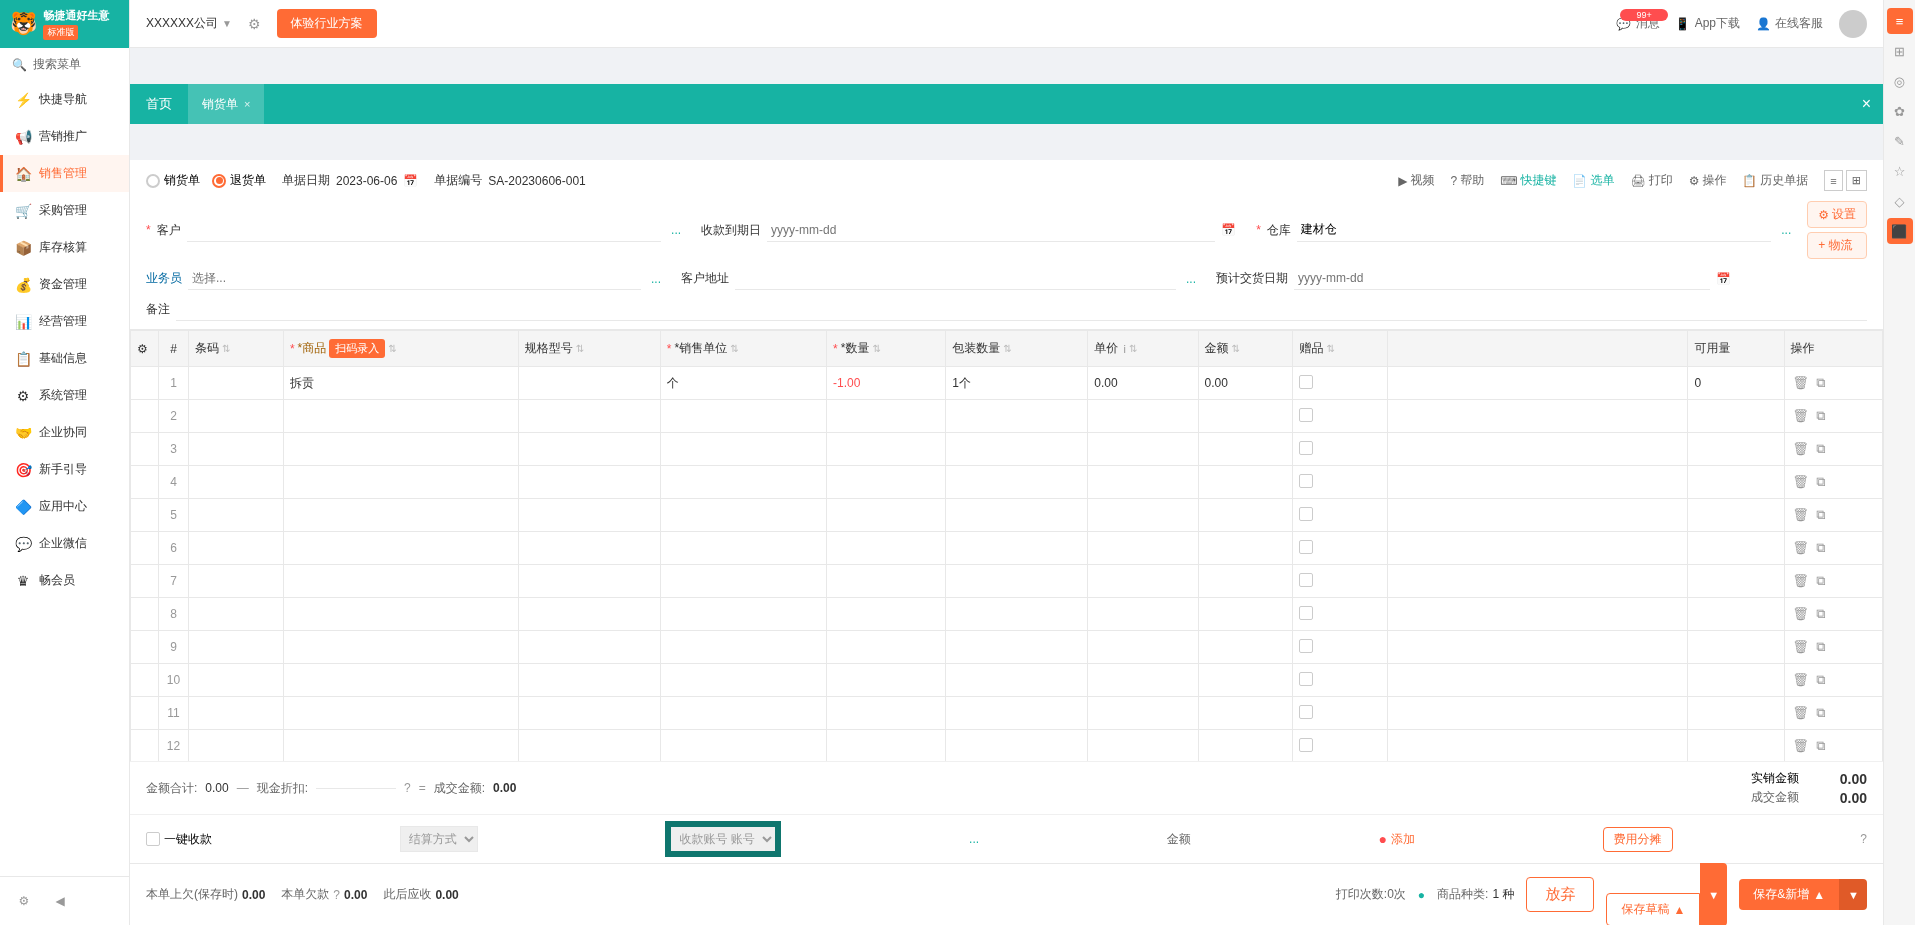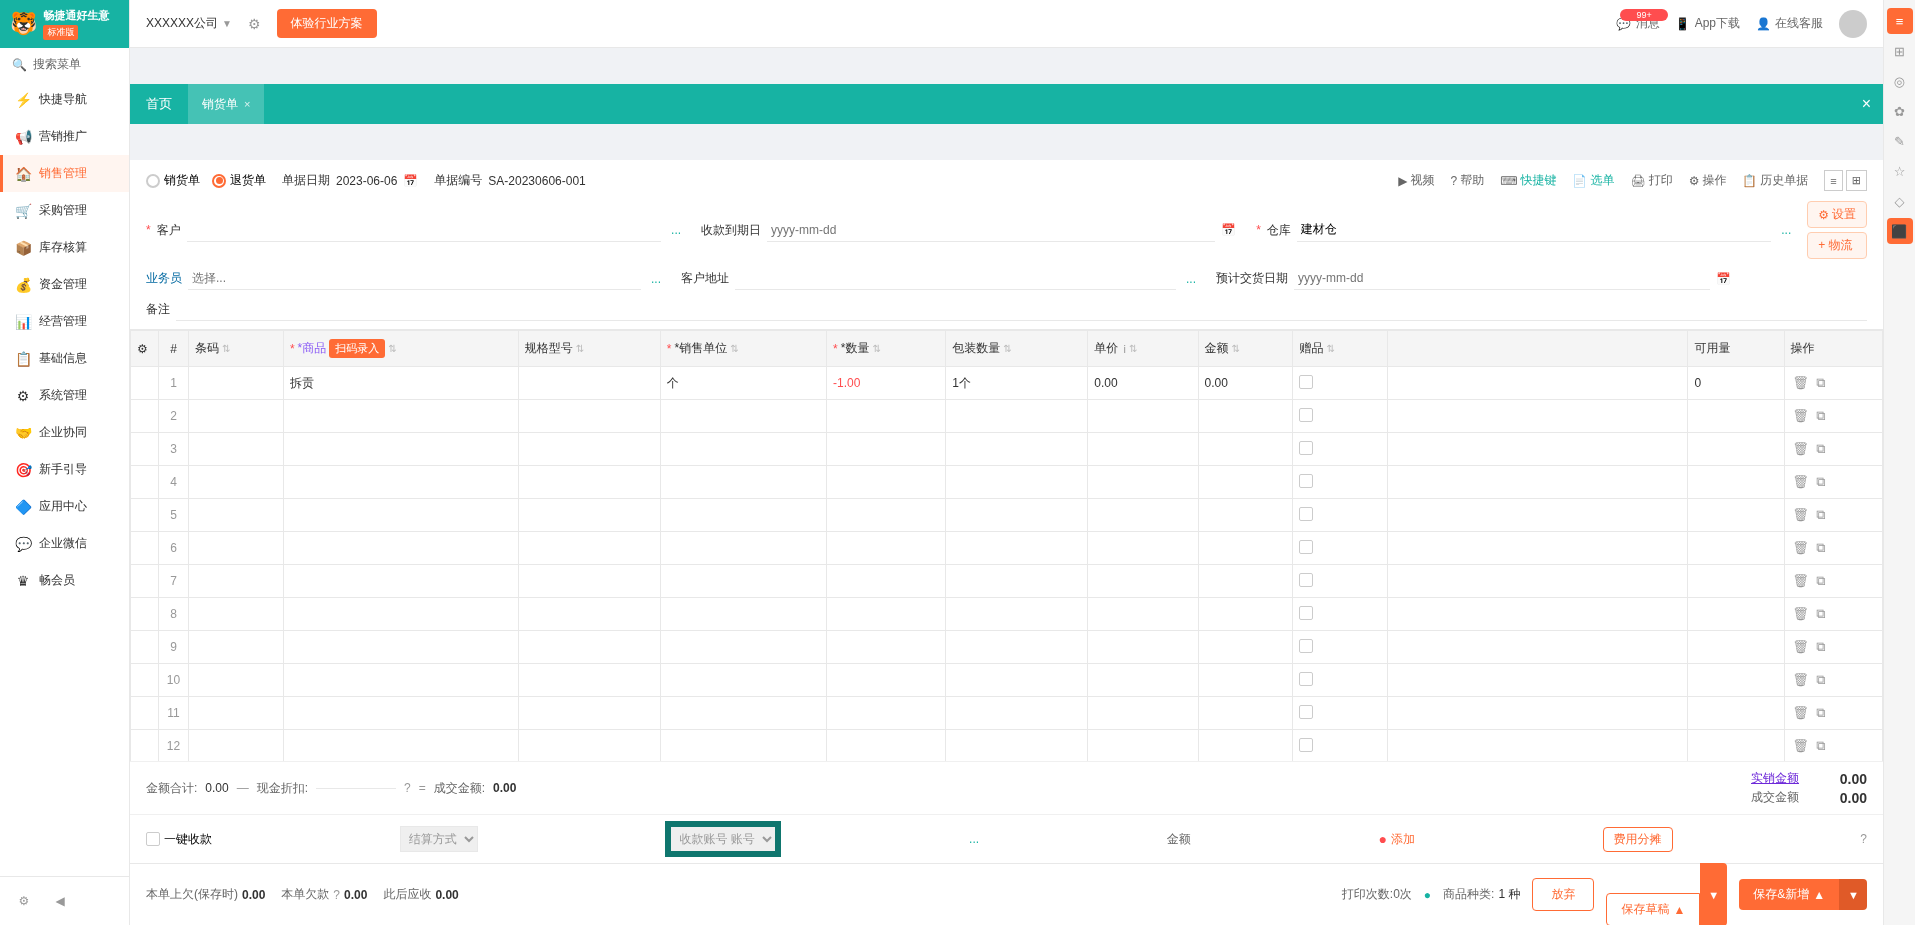--- a/index.html
+++ b/index.html
@@ -67,21 +67,21 @@
     .checkbox-box { width: 14px; height: 14px; border: 1px solid #ccc; border-radius: 2px; cursor: pointer; display: flex; align-items: center; justify-content: center; }
     .fee-btn { background: #fff; color: #ff6b35; border: 1px solid #ff6b35; padding: 3px 10px; border-radius: 4px; cursor: pointer; }
     .help-icon { color: #999; cursor: pointer; }
 
     
     .bottom-bar { height: 62px; background: #fff; border-top: 1px solid #e8e8e8; display: flex; align-items: center; padding: 0 16px; gap: 16px; }
     .bottom-info { display: flex; align-items: center; gap: 4px; color: #666; }
     .bottom-info .value { color: #333; font-weight: bold; }
     .bottom-actions { margin-left: auto; display: flex; align-items: center; gap: 12px; }
     .bottom-product-info { display: flex; align-items: center; gap: 4px; color: #666; cursor: pointer; }
-    .discard-btn { border: 1px solid #ff6b35; color: #ff6b35; background: #fff; padding: 7px 18px; border-radius: 4px; cursor: pointer; font-size: 12px; }
+    .discard-btn { border: 1px solid #ff6b35; color: #ff6b35; background: #fff; padding: 7px 18px; border-radius: 4px; cursor: pointer; font-size: 15px; }
     .save-draft-btn { background: #fff; color: #ff6b35; border: 1px solid #ff6b35; padding: 7px 14px; border-radius: 4px 0 0 4px; cursor: pointer; font-size: 13px; display: flex; align-items: center; gap: 4px; margin-top: 30px; }
     .save-draft-arrow { background: #ff6b35; color: #fff; border: none; padding: 7px 8px; border-radius: 0 4px 4px 0; cursor: pointer; font-size: 11px; }
     .save-new-btn { background: #ff6b35; color: #fff; border: none; padding: 7px 14px; border-radius: 4px 0 0 4px; cursor: pointer; font-size: 13px; display: flex; align-items: center; gap: 4px; }
     .save-new-arrow { background: #e05a28; color: #fff; border: none; padding: 7px 8px; border-radius: 0 4px 4px 0; cursor: pointer; font-size: 11px; border-left: 1px solid #e05a28; }
 
     
     .right-panel { width: 32px; background: #f5f5f5; display: flex; flex-direction: column; align-items: center; padding: 8px 0; gap: 4px; border-left: 1px solid #e8e8e8; flex-shrink: 0; }
     .right-panel-btn { width: 26px; height: 26px; display: flex; align-items: center; justify-content: center; color: #999; cursor: pointer; border-radius: 4px; font-size: 13px; }
     .right-panel-btn.active { background: #ff6b35; color: #fff; }
 
@@ -330,21 +330,21 @@
               <th style="width:30px;text-align:center;">#</th>
               <th>
                 <div class="th-wrap">
                     <span>条码</span>
                     <span class="sort-icon">⇅</span>
                   </div>
               </th>
               <th>
                 <div class="th-wrap">
                     <span style="color:#ff4d4f;">*</span>
-                    <span style="color:#8b5cf6;">*商品</span>
+                    <span style="color:#a16207;">*商品</span>
                   <button class="scan-btn">扫码录入</button>
                   <span class="sort-icon">⇅</span>
                 </div>
               </th>
               <th>
                 <div class="th-wrap">
                     <span>规格型号</span>
                     <span class="sort-icon">⇅</span>
                   </div>
               </th>
@@ -671,21 +671,21 @@
           <span style="color:#333;">0.00</span>
           <span style="color:#999;">—</span>
           <span style="color:#666;">现金折扣:</span>
           <span style="color:#999;width:80px;border-bottom:1px solid #e8e8e8;display:inline-block;"></span>
           <span style="color:#999;cursor:pointer;">?</span>
           <span style="color:#999;">=</span>
           <span style="color:#666;">成交金额:</span>
           <span style="color:#333;font-weight:bold;">0.00</span>
           <div style="margin-left:auto;display:flex;flex-direction:column;align-items:flex-end;gap:2px;">
             <div style="display:flex;align-items:center;gap:8px;">
-              <span style="color:#6d28d9;text-decoration:underline;">实销金额</span>
+              <span style="color:#000000;">实销金额</span>
               <span style="color:#333;font-size:14px;font-weight:bold;min-width:60px;text-align:right;">0.00</span>
             </div>
             <div style="display:flex;align-items:center;gap:8px;">
               <span style="color:#666;">成交金额</span>
               <span style="color:#333;font-size:14px;font-weight:bold;min-width:60px;text-align:right;">0.00</span>
             </div>
           </div>
         </div>
       </div>
 

